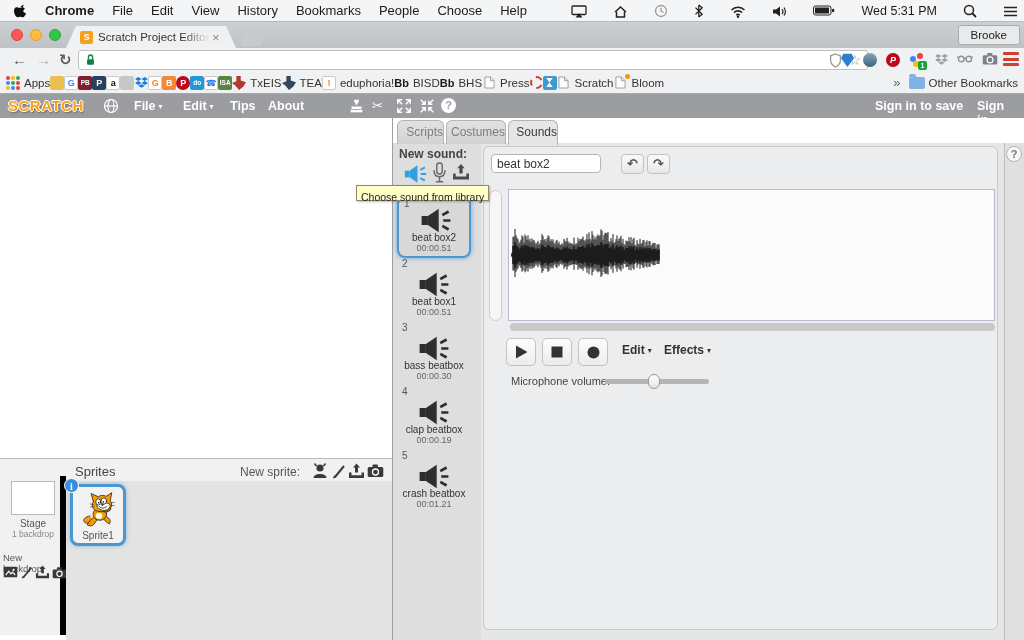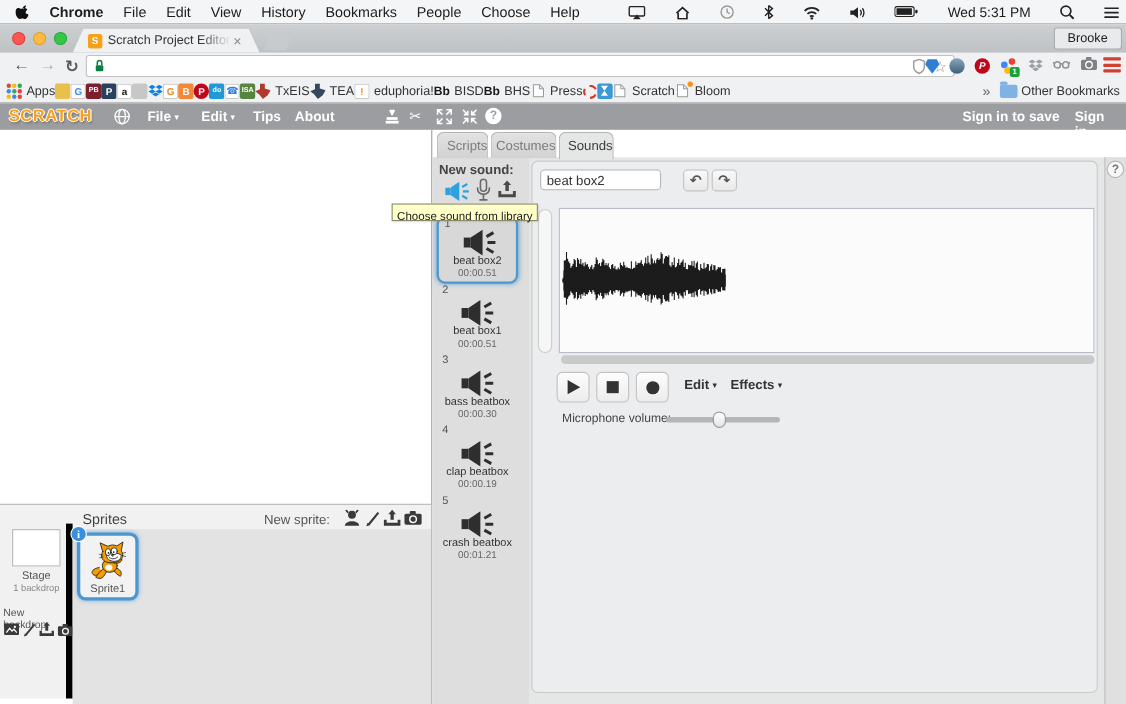--- a/index.html
+++ b/index.html
@@ -37,21 +37,21 @@
   .ext-pin{width:13px;height:14px;clip-path:polygon(50% 100%,0 38%,18% 6%,82% 6%,100% 38%)}
   .ext-circle{width:14px;height:14px;border-radius:50%}
   .ext-letter{width:14px;height:14px;font-size:9px;font-weight:bold;text-align:center;line-height:14px;border-radius:2px}
   .gd{position:relative;display:block;width:16px;height:16px}
   .gd i{position:absolute;width:6px;height:6px;border-radius:50%}
   .gd b{position:absolute;right:-2px;bottom:-2px;width:9px;height:9px;background:#1ba13a;color:#fff;font-size:7px;line-height:9px;text-align:center;border-radius:2px;font-weight:bold}
   #hamburger{position:absolute;right:5px;top:4px;width:16px;height:14px;display:flex;flex-direction:column;justify-content:space-between}
   #hamburger i{height:3px;background:#d23f31;border-radius:1px}
   
   #bmbar{position:absolute;left:0;top:72px;width:1024px;height:22px;background:#f0f1f2;border-bottom:1px solid #a8a8a8;display:flex;align-items:center;font-size:11.5px;color:#333}
-  #bm-items{display:flex;align-items:flex-end;padding-left:6px}
+  #bm-items{display:flex;align-items:center;padding-left:6px}
   .bm-item{display:flex;align-items:center;gap:4px;white-space:nowrap}
   .fav{width:14px;height:14px;border-radius:2px;font-size:9px;font-weight:bold;display:flex;align-items:center;justify-content:center;position:relative;flex:none}
   .fav-apps{display:grid;grid-template-columns:repeat(3,4px);grid-gap:1px;width:14px;height:14px}
   .fav-apps i{width:4px;height:4px;border-radius:50%}
   .fav-bb{width:auto;font-size:11px;color:#1a1a1a}
   .fav-dashed{border:2px dashed #cf3a2c;border-radius:50%;width:13px;height:13px}
   .bm-dot{position:absolute;right:-2px;top:-2px;width:5px;height:5px;border-radius:50%;background:#f7941d}
   #bm-right{position:absolute;right:6px;display:flex;align-items:center;gap:8px}
   #bm-overflow{color:#666;font-size:13px}
   .folder{width:16px;height:12px;background:#7fb2e5;border-radius:2px;position:relative}

